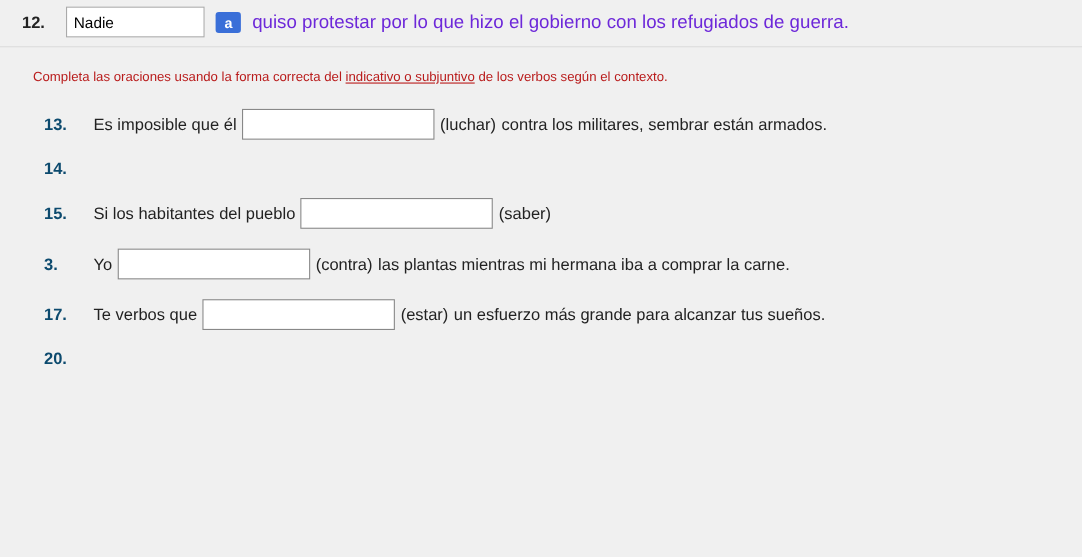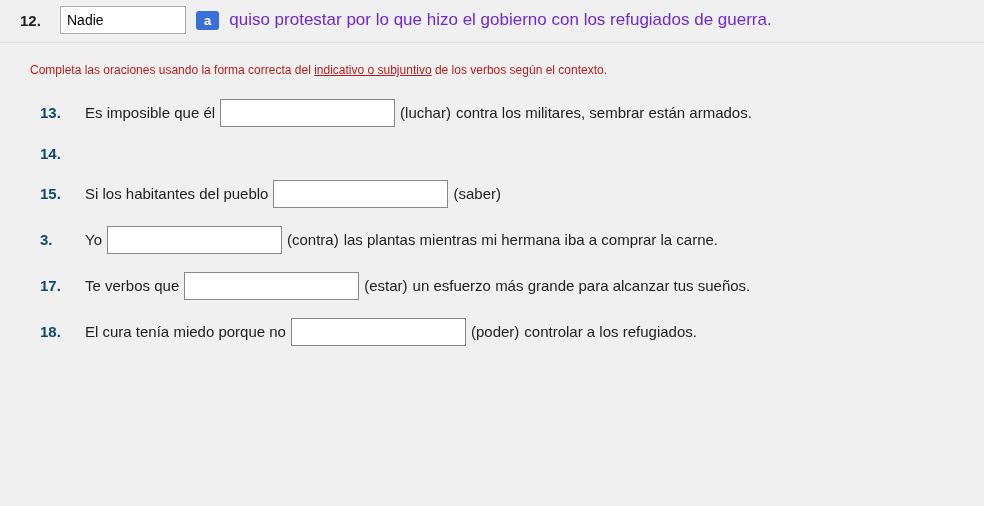--- a/index.html
+++ b/index.html
@@ -164,22 +164,16 @@
     <span class="exercise-num">17.</span>
     <span class="exercise-text">
       <span class="text-segment">Te verbos que</span>
       <input class="answer-input" type="text" style="">
       <span class="text-segment">(estar)</span>
       <span class="text-segment">un esfuerzo más grande para alcanzar tus sueños.</span>
     </span>
   </div>
 
   <div class="exercise-row">
-    <span class="exercise-num">18.</span>
-    <span class="exercise-text">
-      <span class="text-segment">El cura tenía miedo porque no</span>
-      <input class="answer-input" type="text" style="">
-      <span class="text-segment">(poder)</span>
-      <span class="text-segment">controlar a los refugiados.</span>
-    </span>
+    <span class="exercise-num">20.</span>
   </div>
 
 </div>
 
 </body></html>

